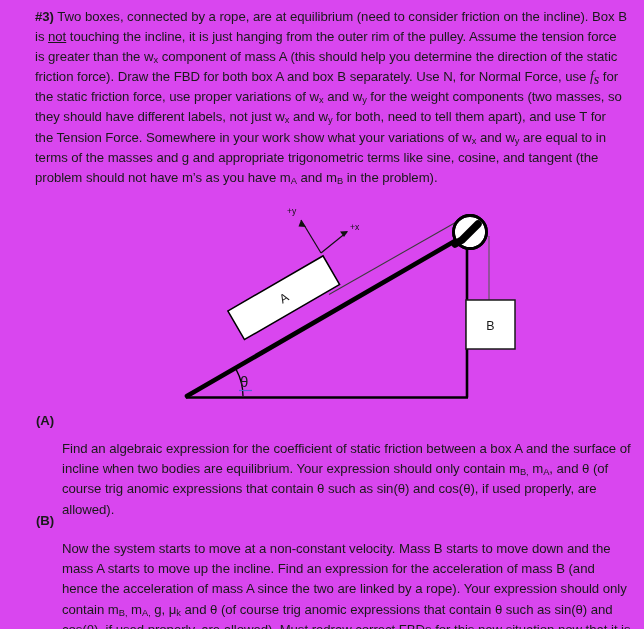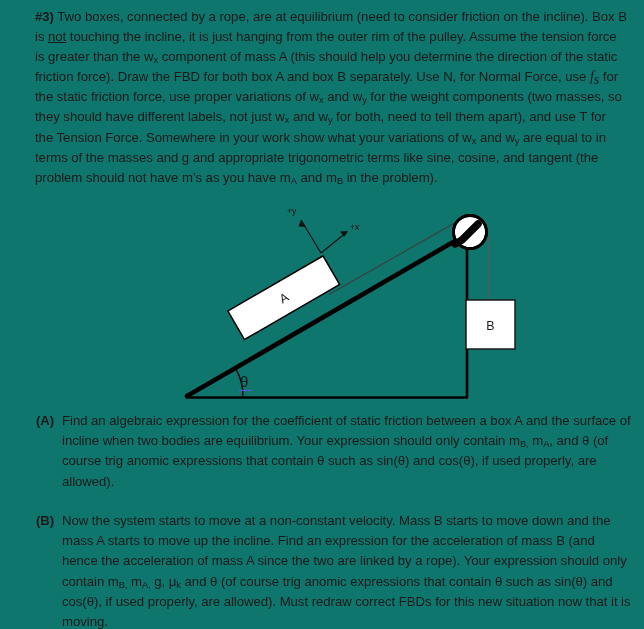--- a/index.html
+++ b/index.html
@@ -11,21 +11,21 @@
     width: 644px;
     height: 629px;
     font-family: "Liberation Sans", sans-serif;
     color: #1a1a1a;
     overflow: hidden;
   }
   .page {
     position: relative;
     width: 644px;
     height: 629px;
-    background: #0f766e;
+    background: #d946ef;
   }
 
   
   .stmt {
     position: absolute;
     left: 35px;
     top: 7px;
     width: 592px;
     font-size: 13.2px;
     line-height: 20.1px;
@@ -57,21 +57,21 @@
   .part-a { top: 411px; }
   .part-b { top: 511px; }
   .part-row {
     display: flex;
     align-items: flex-start;
   }
   .part-tag {
     flex: 0 0 26px;
     font-weight: bold;
   }
-  .part-body { flex: 1 1 auto; }
+  .part-body { flex: 1 1 auto; margin-top: 28px; }
 
   
   .figure {
     position: absolute;
     left: 0;
     top: 196px;
     width: 644px;
     height: 212px;
   }
   .figure svg { display: block; }

